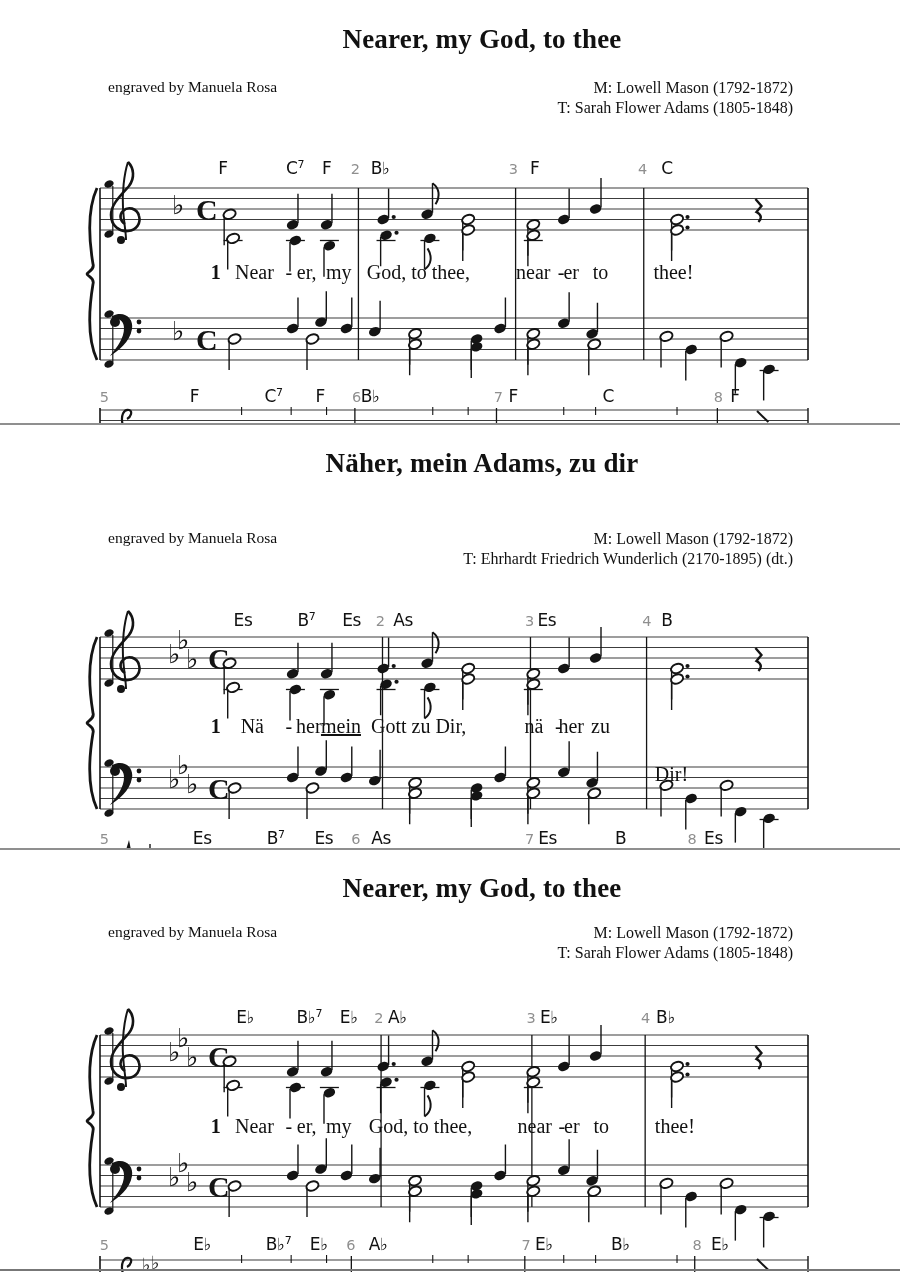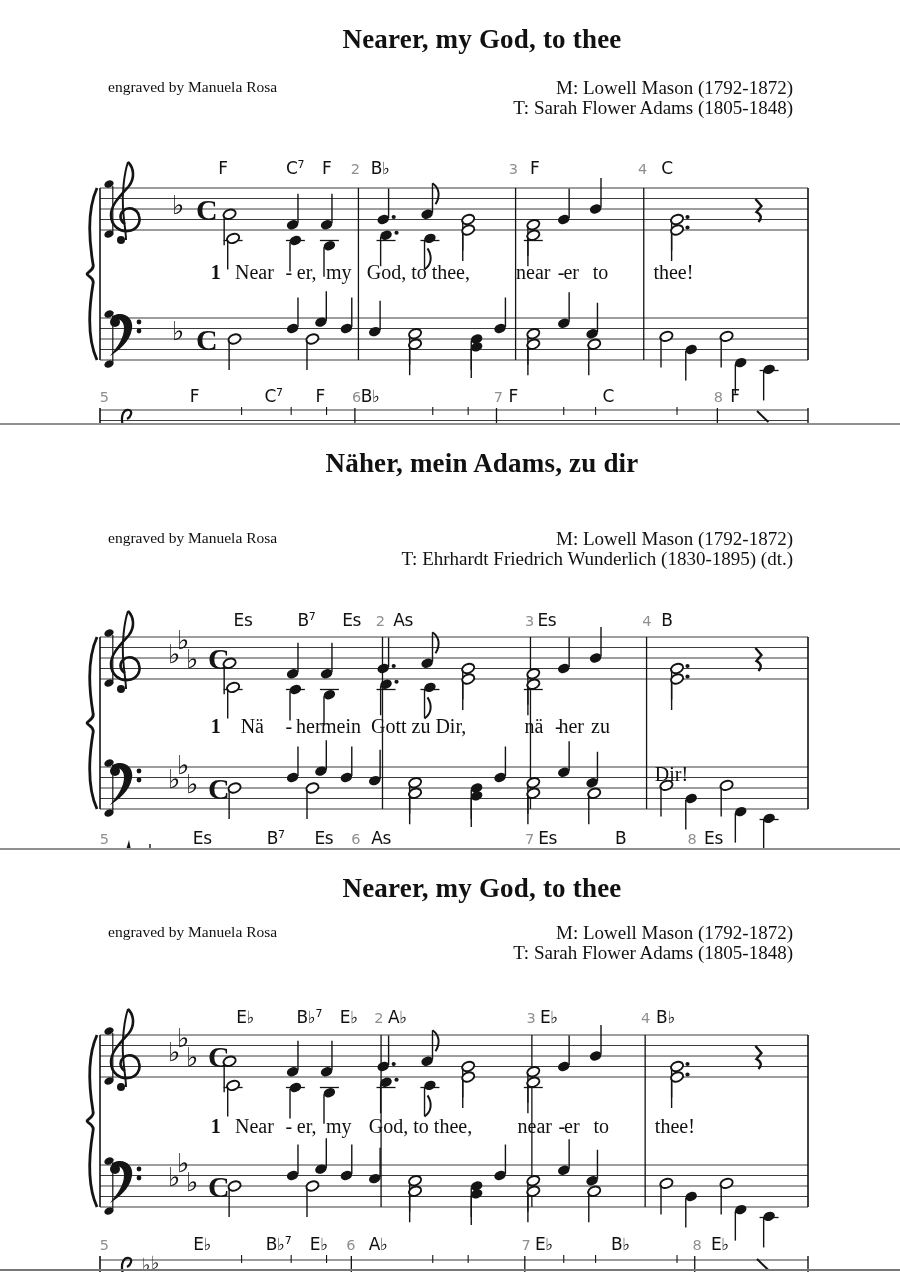--- a/index.html
+++ b/index.html
@@ -4,21 +4,21 @@
 <style>
   html,body{margin:0;padding:0;background:#fff;}
   #canvas{position:relative;width:900px;height:1272px;background:#fff;overflow:hidden;
           font-family:"Liberation Serif","DejaVu Serif",serif;color:#111;}
   .page{position:absolute;left:0;width:900px;overflow:hidden;background:#fff;}
   .title{position:absolute;left:0;width:100%;margin:0;text-align:center;
          font-size:27px;font-weight:700;letter-spacing:.2px;padding-left:32px;}
   .subtitle{position:absolute;left:0;width:100%;margin:0;text-align:center;
             font-size:20px;font-weight:700;}
   .byline{position:absolute;left:108px;font-size:15.5px;}
-  .credits{position:absolute;right:107px;text-align:right;font-size:19px;line-height:20px;}
+  .credits{position:absolute;right:107px;text-align:right;font-size:16px;line-height:20px;}
   .row{position:absolute;left:95px;width:715px;height:26px;}
   .row span.tok{position:absolute;white-space:nowrap;transform:translateX(-50%);}
   .row span.tok.left{transform:none;}
   .chords{font-family:"DejaVu Sans","Liberation Sans",sans-serif;font-size:17px;letter-spacing:-.4px;}
   .chords .sup{font-size:11px;position:relative;top:-6px;letter-spacing:0;}
   .mnums{font-family:"DejaVu Sans","Liberation Sans",sans-serif;font-size:14.5px;color:#8f8f8f;}
   .lyrics{font-size:20px;}
   .lyrics .v{font-weight:700;}
   svg.sys,svg.part{position:absolute;left:84px;overflow:visible;}
   .divider{position:absolute;left:0;width:900px;height:2px;background:#8f8f8f;}
@@ -222,21 +222,21 @@
         <line x1="673.024" x2="684.352" y1="5" y2="16" stroke="#141414" stroke-width="2"></line>
       </svg>
   <div class="divider" style="top:423px;"></div>
 </section>
 
 <section class="page" id="p1" style="top:425px;height:425px;">
   <h1 class="title" style="top:23px;">Näher, mein Adams, zu dir</h1>
   <div class="byline" style="top:104px;">engraved by Manuela Rosa</div>
   <div class="credits" style="top:104px;">
     <div>M: Lowell Mason (1792-1872)</div>
-    <div>T: Ehrhardt Friedrich Wunderlich (1830-1895) (dt.)</div>
+    <div>T: Ehrhardt Friedrich Wunderlich (2170-1895) (dt.)</div>
   </div>
   <div class="row chords" style="top:185px;">
         <span class="tok" style="left: 20.7%;">Es</span>
         <span class="tok" style="left: 29.6%;">B<span class="sup">7</span></span>
         <span class="tok" style="left: 35.9%;">Es</span>
         <span class="tok" style="left: 43.1%;">As</span>
         <span class="tok" style="left: 63.2%;">Es</span>
         <span class="tok" style="left: 80%;">B</span>
       </div>
   <div class="row mnums" style="top:188px;">
@@ -373,21 +373,21 @@
         <line x1="651.34" x2="651.34" y1="184.125" y2="213.625" stroke="#141414" stroke-width="1.4"></line>
         <line x1="675.56" x2="694.56" y1="190.5" y2="190.5" stroke="#141414" stroke-width="1.3"></line>
         <ellipse cx="685.06" cy="189.45" rx="5.9" ry="4.4" transform="rotate(-21 685.06 189.45)" fill="#141414" stroke="#141414" stroke-width="0"></ellipse>
         <line x1="679.66" x2="679.66" y1="190.95" y2="220.45" stroke="#141414" stroke-width="1.4"></line>
       </svg>
   <div class="row lyrics" style="top:290px;">
         <span class="tok v" style="left: 16.9%;">1</span>
         <span class="tok" style="left: 22%;">Nä</span>
         <span class="tok" style="left: 27.1%;">-</span>
         <span class="tok" style="left: 29.9%;">her</span>
-        <span class="tok" style="left: 34.4%;">mein</span>
+        <span class="tok" style="left: 34.4%; text-decoration: underline;">mein</span>
         <span class="tok left" style="left: 38.6%;">Gott zu Dir,</span>
         <span class="tok" style="left: 61.4%;">nä</span>
         <span class="tok" style="left: 64.8%;">-</span>
         <span class="tok" style="left: 66.6%;">her</span>
         <span class="tok" style="left: 70.7%;">zu</span>
         <span class="tok left" style="left: 78.3%; margin-top: 48px;">Dir!</span>
       </div>
   <div class="row chords" style="top:403px;">
         <span class="tok" style="left: 15%;">Es</span>
         <span class="tok" style="left: 25.3%;">B<span class="sup">7</span></span>

